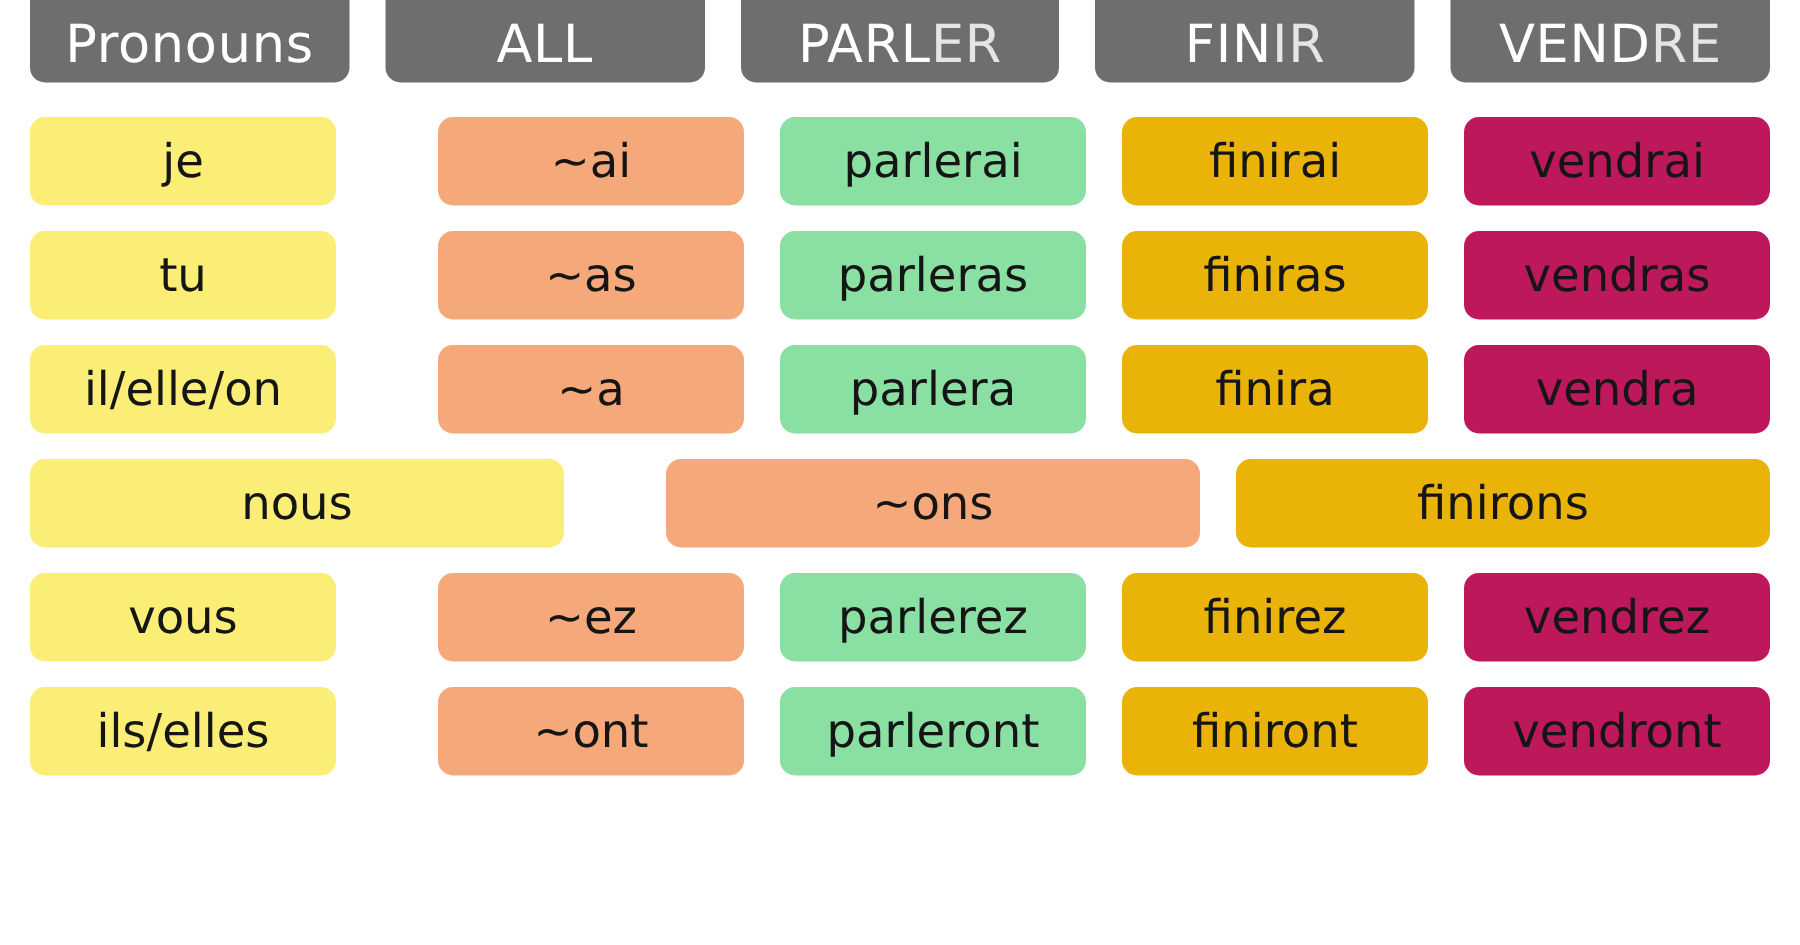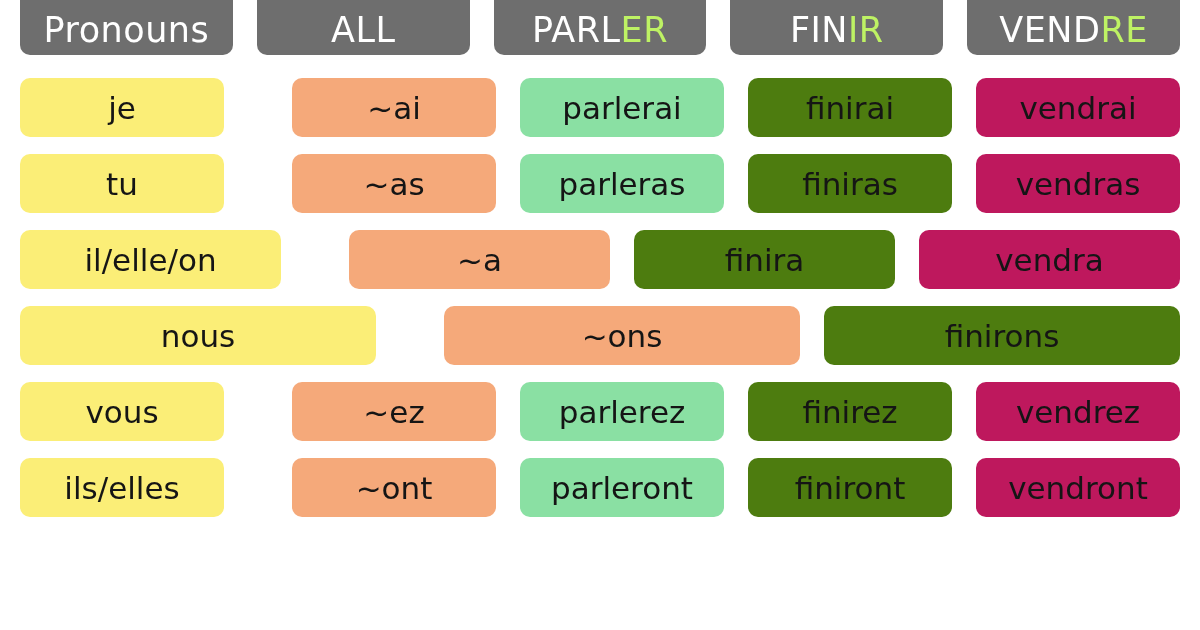--- a/index.html
+++ b/index.html
@@ -55,26 +55,26 @@
   .header-cell {
     background: #6e6e6e;
     border-radius: 0 0 10px 10px;
     color: #ffffff;
     font-size: 35px;
     letter-spacing: 0.5px;
     padding-top: 4px;
     align-items: center;
   }
   .header-cell .stem { color: #ffffff; }
-  .header-cell .ending { color: #bef264; }
+  .header-cell .ending { color: #e5e5e5; }
 
   .cell-pronoun   { background: #fbee77; }
   .cell-ending    { background: #f5a97a; margin-left: 44px; }
   .cell-parler    { background: #8ae0a3; }
-  .cell-finir     { background: #4d7c0f; }
+  .cell-finir     { background: #eab308; }
   .cell-vendre    { background: #be185d; }
 
   .data-cell {
     color: #151515;
     font-size: 31px;
   }
   .data-cell .verb-ending {
     text-underline-offset: 4px;
     text-decoration-thickness: 2px;
   }
@@ -150,20 +150,23 @@
     </div>
   </div>
 
   <div class="row data-row">
     <div class="cell data-cell cell-pronoun">
       <span class="txt">il/elle/on</span>
     </div>
     <div class="cell data-cell cell-ending">
       <span class="txt">~a</span>
     </div>
+    <div class="cell data-cell cell-parler">
+      <span class="txt"><span>parler</span><span class="verb-ending">a</span></span>
+    </div>
     <div class="cell data-cell cell-finir">
       <span class="txt"><span>finir</span><span class="verb-ending">a</span></span>
     </div>
     <div class="cell data-cell cell-vendre">
       <span class="txt"><span>vendr</span><span class="verb-ending">a</span></span>
     </div>
   </div>
 
   <div class="row data-row">
     <div class="cell data-cell cell-pronoun">

